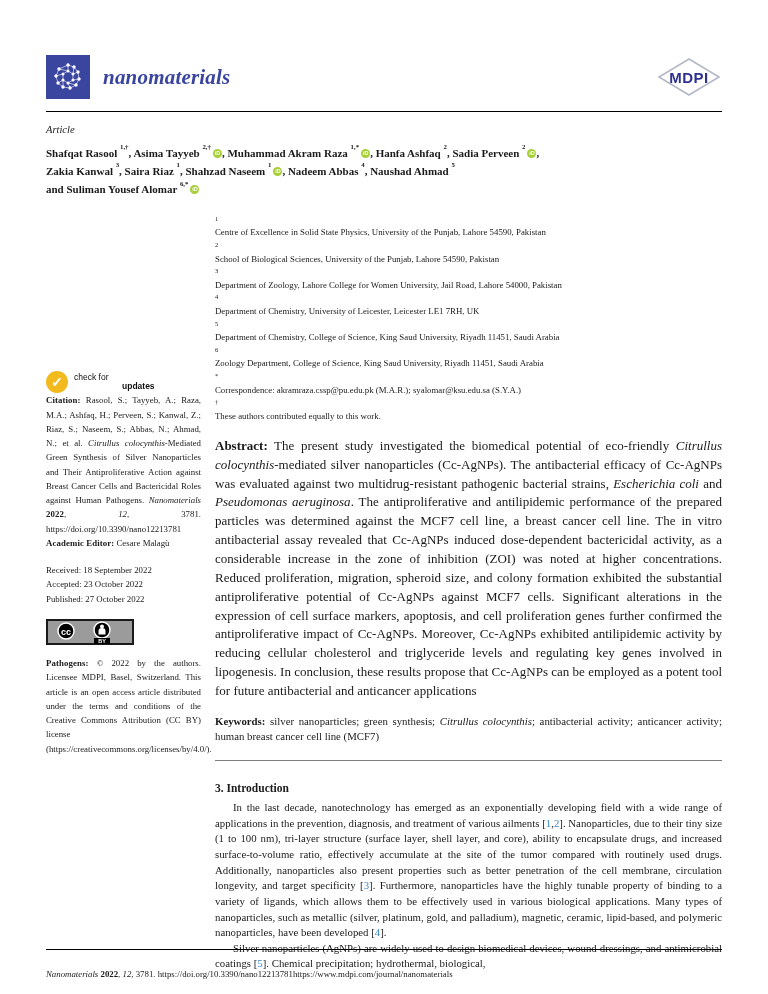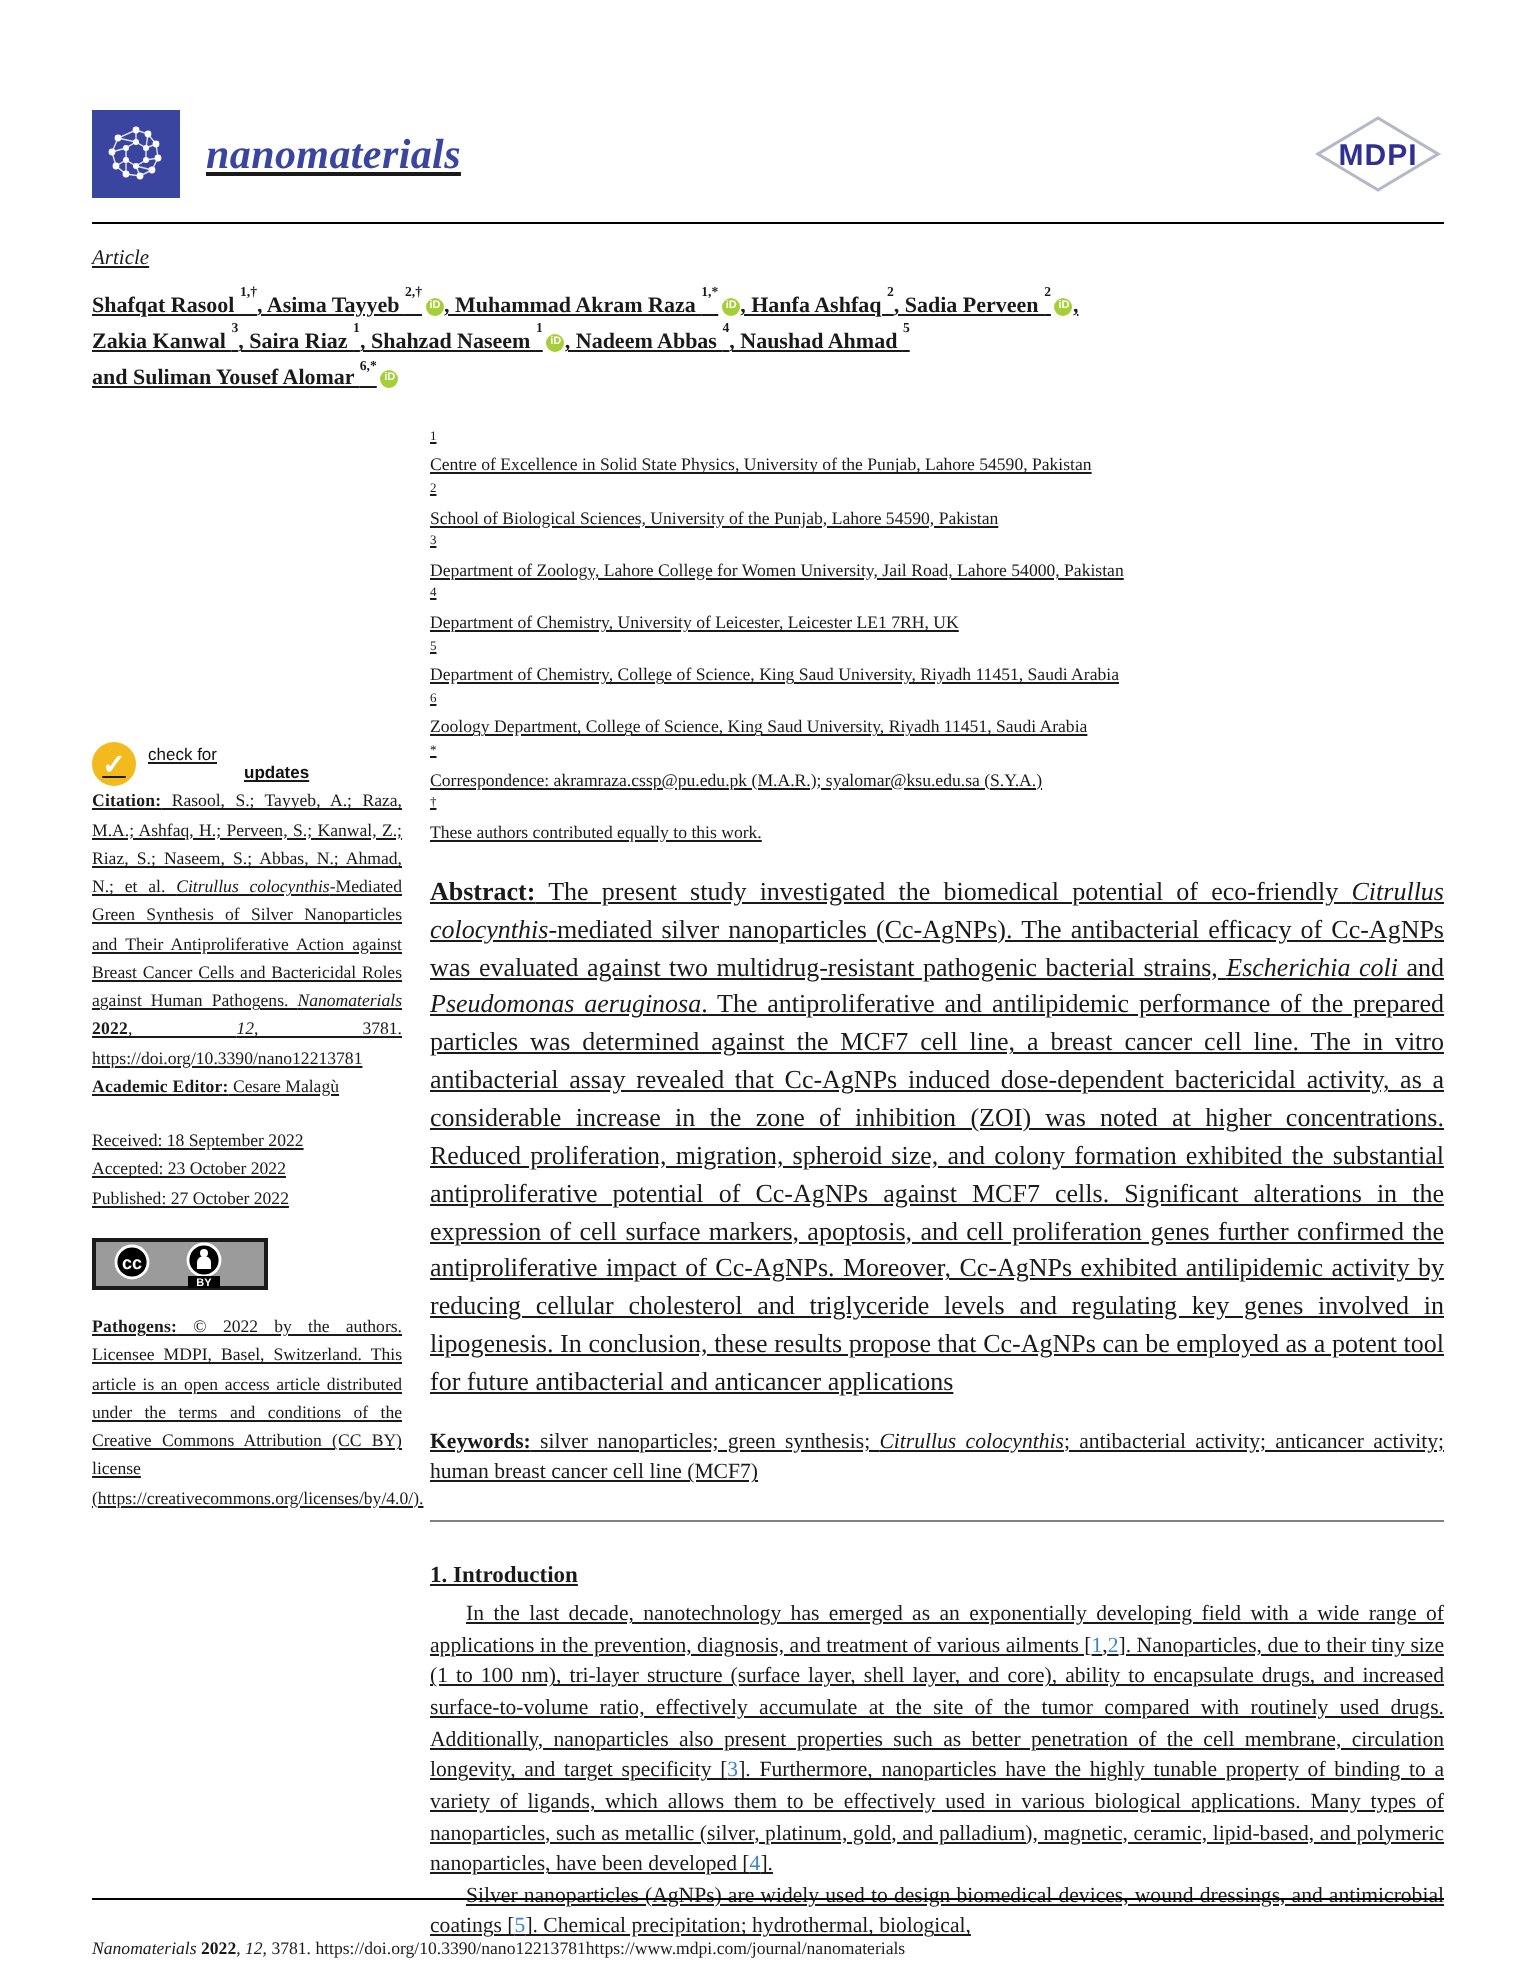--- a/index.html
+++ b/index.html
@@ -5,21 +5,20 @@
   html,body{margin:0;padding:0;background:#ffffff;}
   .page{
     position:relative;
     width:768px;height:994px;
     background:#fff;
     font-family:"Liberation Serif","DejaVu Serif",serif;
     color:#1a1a1a;
     overflow:hidden;
     box-sizing:border-box;
     padding:0 46px;
-    text-decoration:underline;
   }
   
   .header{display:flex;align-items:center;margin-top:54px;height:46px;}
   .logo-square{width:44px;height:44px;flex:0 0 44px;}
   .journal-name{
     font-style:italic;font-weight:bold;font-size:21px;
     color:#3a45a0;margin-left:13px;letter-spacing:0.2px;
   }
   .header-spacer{flex:1;}
   .top-rule{border:none;border-top:1.2px solid #000;margin:11px 0 0 0;}
@@ -208,21 +207,21 @@
             <span class="aff-text">These authors contributed equally to this work.</span>
           </div>
       </div>
 
       <p class="abstract"><b>Abstract:</b> The present study investigated the biomedical potential of eco-friendly <i>Citrullus colocynthis</i>-mediated silver nanoparticles (Cc-AgNPs). The antibacterial efficacy of Cc-AgNPs was evaluated against two multidrug-resistant pathogenic bacterial strains, <i>Escherichia coli</i> and <i>Pseudomonas aeruginosa</i>. The antiproliferative and antilipidemic performance of the prepared particles was determined against the MCF7 cell line, a breast cancer cell line. The in vitro antibacterial assay revealed that Cc-AgNPs induced dose-dependent bactericidal activity, as a considerable increase in the zone of inhibition (ZOI) was noted at higher concentrations. Reduced proliferation, migration, spheroid size, and colony formation exhibited the substantial antiproliferative potential of Cc-AgNPs against MCF7 cells. Significant alterations in the expression of cell surface markers, apoptosis, and cell proliferation genes further confirmed the antiproliferative impact of Cc-AgNPs. Moreover, Cc-AgNPs exhibited antilipidemic activity by reducing cellular cholesterol and triglyceride levels and regulating key genes involved in lipogenesis. In conclusion, these results propose that Cc-AgNPs can be employed as a potent tool for future antibacterial and anticancer applications</p>
 
       <p class="keywords"><b>Keywords:</b> silver nanoparticles; green synthesis; <i>Citrullus colocynthis</i>; antibacterial activity; anticancer activity; human breast cancer cell line (MCF7)</p>
 
       <hr class="kw-divider">
 
-      <h2 class="section-heading">1. Introduction</h2>
+      <h2 class="section-heading">3. Introduction</h2>
       <p class="body-par">In the last decade, nanotechnology has emerged as an exponentially developing field with a wide range of applications in the prevention, diagnosis, and treatment of various ailments [<span class="ref">1</span>,<span class="ref">2</span>]. Nanoparticles, due to their tiny size (1 to 100 nm), tri-layer structure (surface layer, shell layer, and core), ability to encapsulate drugs, and increased surface-to-volume ratio, effectively accumulate at the site of the tumor compared with routinely used drugs. Additionally, nanoparticles also present properties such as better penetration of the cell membrane, circulation longevity, and target specificity [<span class="ref">3</span>].  Furthermore, nanoparticles have the highly tunable property of binding to a variety of ligands, which allows them to be effectively used in various biological applications. Many types of nanoparticles, such as metallic (silver, platinum, gold, and palladium), magnetic, ceramic, lipid-based, and polymeric nanoparticles, have been developed [<span class="ref">4</span>].</p>
       <p class="body-par">Silver nanoparticles (AgNPs) are widely used to design biomedical devices, wound dressings, and antimicrobial coatings [<span class="ref">5</span>]. Chemical precipitation; hydrothermal, biological,</p>
 
     </main>
   </div>
 
   <div class="footer">
     <hr class="footer-rule">
     <div class="footer-row">
       <span><i>Nanomaterials</i> <b>2022</b>, <i>12</i>, 3781. https://doi.org/10.3390/nano12213781</span>

